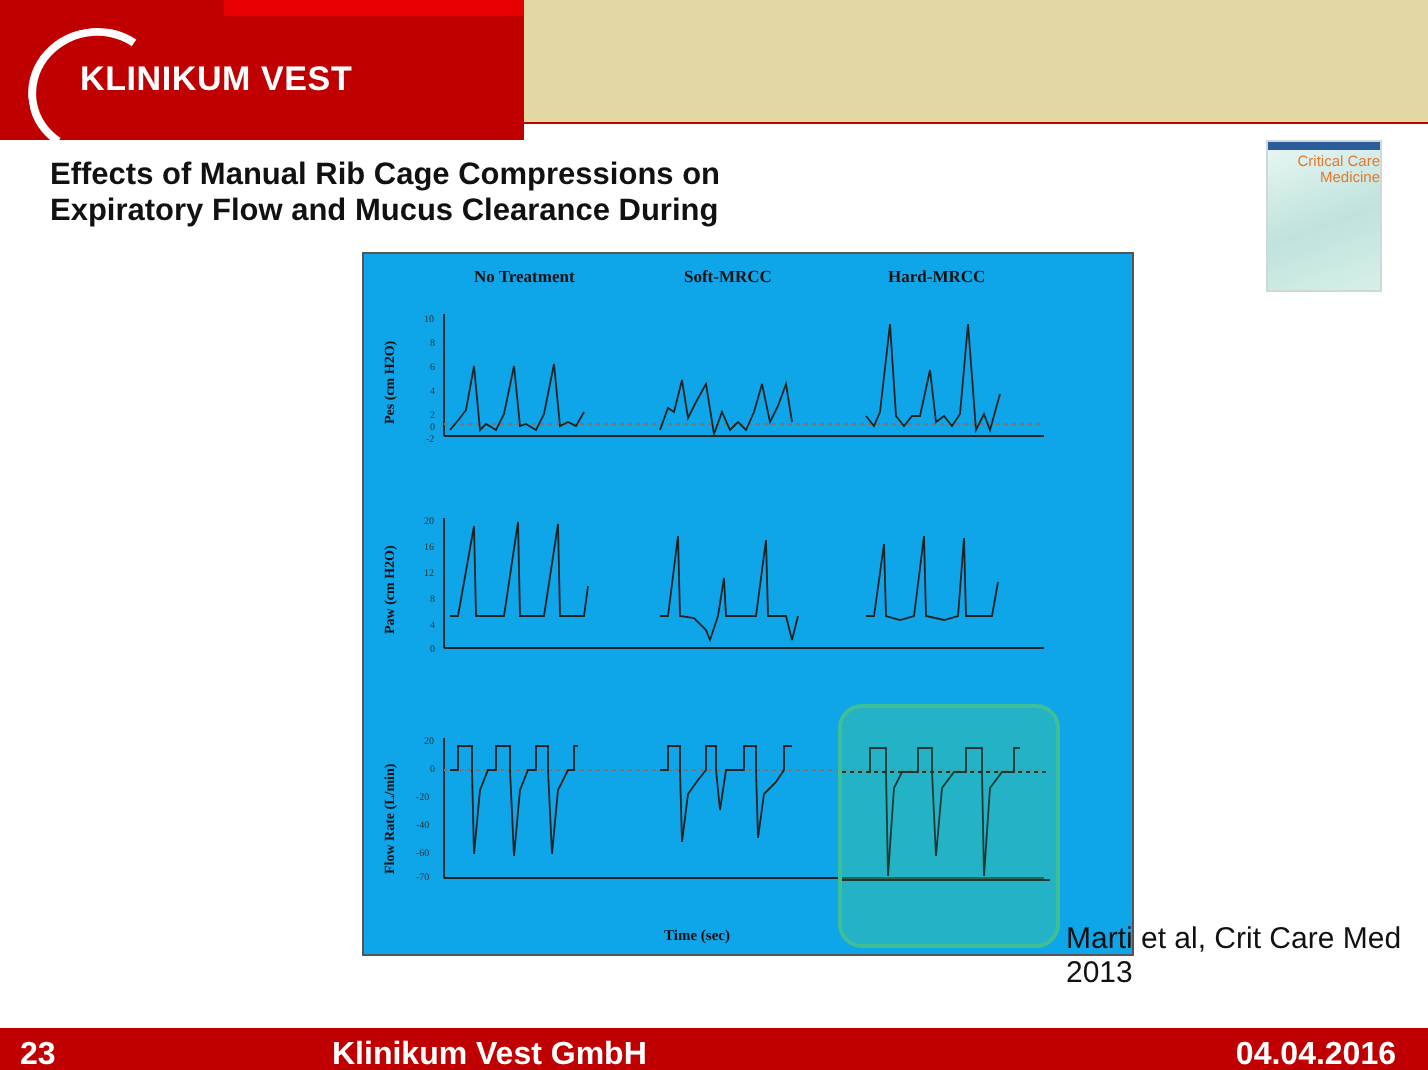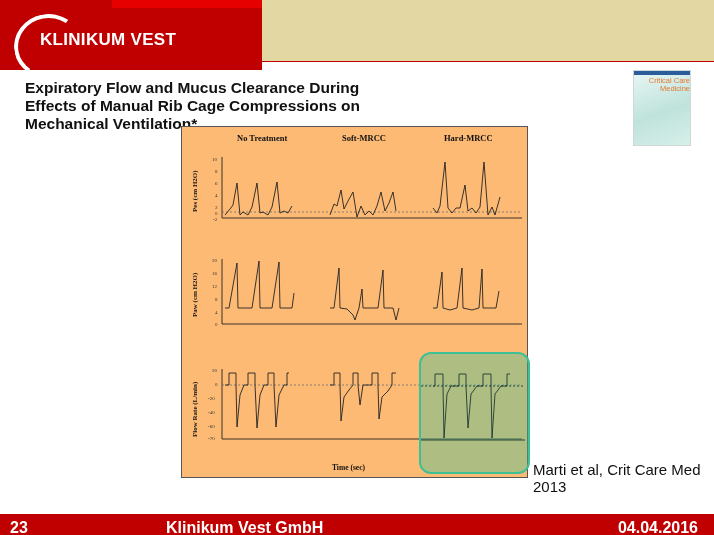--- a/index.html
+++ b/index.html
@@ -7,21 +7,21 @@
   .hdr-red{position:absolute;left:0;top:0;width:262px;height:70px;background:#c00000;}
   .hdr-red-top{position:absolute;left:112px;top:0;width:150px;height:8px;background:#e60000;}
   .hdr-beige{position:absolute;left:262px;top:0;width:452px;height:61px;background:#e3d8a3;}
   .hdr-line{position:absolute;left:208px;top:61px;width:506px;height:1px;background:#c00000;}
   .logo{position:absolute;left:40px;top:30px;color:#fff;font-weight:bold;font-size:17px;letter-spacing:0.3px;text-align:center;}
   .logo-arc{position:absolute;left:14px;top:14px;width:60px;height:56px;border:4px solid #fff;border-color:#fff transparent transparent #fff;border-radius:50%;transform:rotate(-10deg);}
   .title{position:absolute;left:25px;top:79px;font-weight:bold;font-size:15.5px;line-height:18px;color:#111;width:360px;}
   .cover{position:absolute;left:633px;top:70px;width:56px;height:74px;background:linear-gradient(160deg,#e9f6f4 0%,#bfe3dc 55%,#d7efe9 100%);border:1px solid #cfd8d8;}
   .cover-band{position:absolute;left:0;top:0;width:100%;height:4px;background:#2a5d9a;}
   .cover-t{position:absolute;left:3px;top:6px;font-size:7.5px;line-height:8px;color:#e07a33;text-align:right;}
-  .figure{position:absolute;left:181px;top:126px;width:345px;height:350px;border:1px solid #555;background:#fdba74;}
+  .figure{position:absolute;left:181px;top:126px;width:345px;height:350px;border:1px solid #555;background:#0ea5e9;padding-left:39px;}
   .fig-svg{position:absolute;left:0;top:0;}
   .highlight{position:absolute;left:419px;top:352px;width:107px;height:118px;background:rgba(64,196,150,0.42);border:2px solid #3fbf95;border-radius:12px;}
   .cite{position:absolute;left:533px;top:461px;font-size:15px;color:#111;}
   .pval{position:absolute;left:438px;top:483px;font-size:15px;font-weight:bold;color:#111;margin-top:32px;}
   .footer{position:absolute;left:0;top:514px;width:714px;height:21px;background:#c00000;color:#fff;font-size:16px;font-weight:bold;}
   .f-num{position:absolute;left:10px;top:5px;}
   .f-co{position:absolute;left:166px;top:5px;}
   .f-date{position:absolute;right:16px;top:5px;}
   svg text{font-family:"Liberation Serif",serif;}
 </style>
@@ -29,23 +29,22 @@
 <body>
 
 <div class="hdr-beige"></div>
 <div class="hdr-red"></div>
 <div class="hdr-red-top"></div>
 <div class="hdr-line"></div>
 <div class="logo-arc"></div>
 <div class="logo">KLINIKUM VEST</div>
 
 <div class="title">
+  <div>Effects of Manual Rib Cage Compressions on</div>
   <div>Expiratory Flow and Mucus Clearance During</div>
-  <div>Effects of Manual Rib Cage Compressions on</div>
-  <div>Mechanical Ventilation*</div>
 </div>
 
 <div class="cover">
   <div class="cover-band"></div>
   <div class="cover-t">Critical Care Medicine</div>
 </div>
 
 <div class="figure">
   <svg class="fig-svg" width="345" height="350">
     <g font-size="8.5" font-weight="bold" fill="#111">

